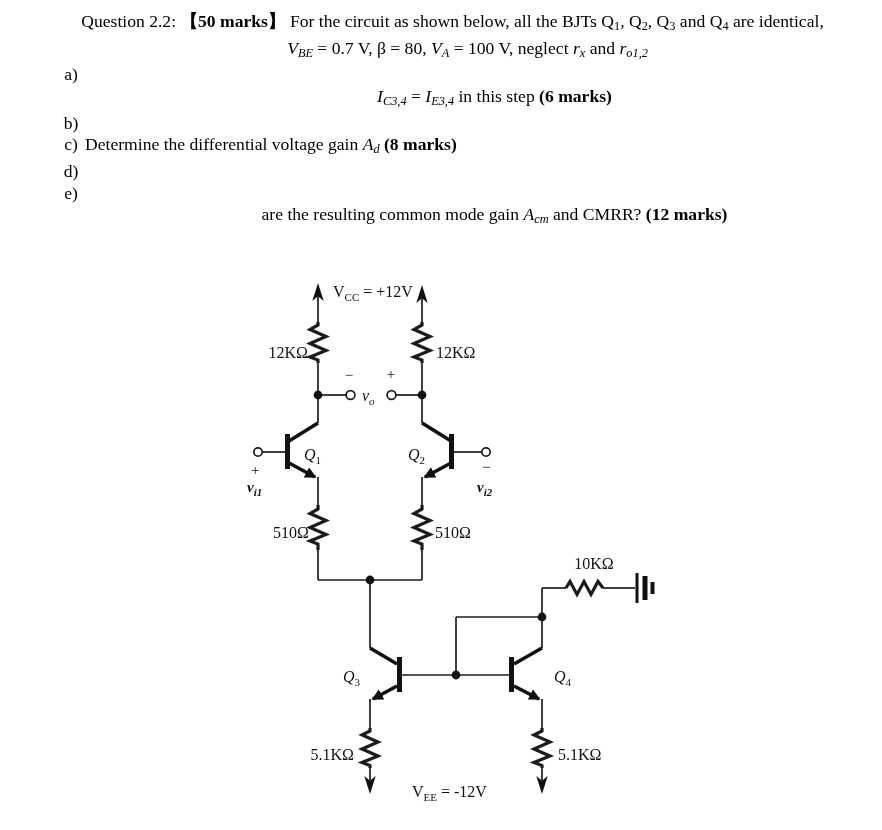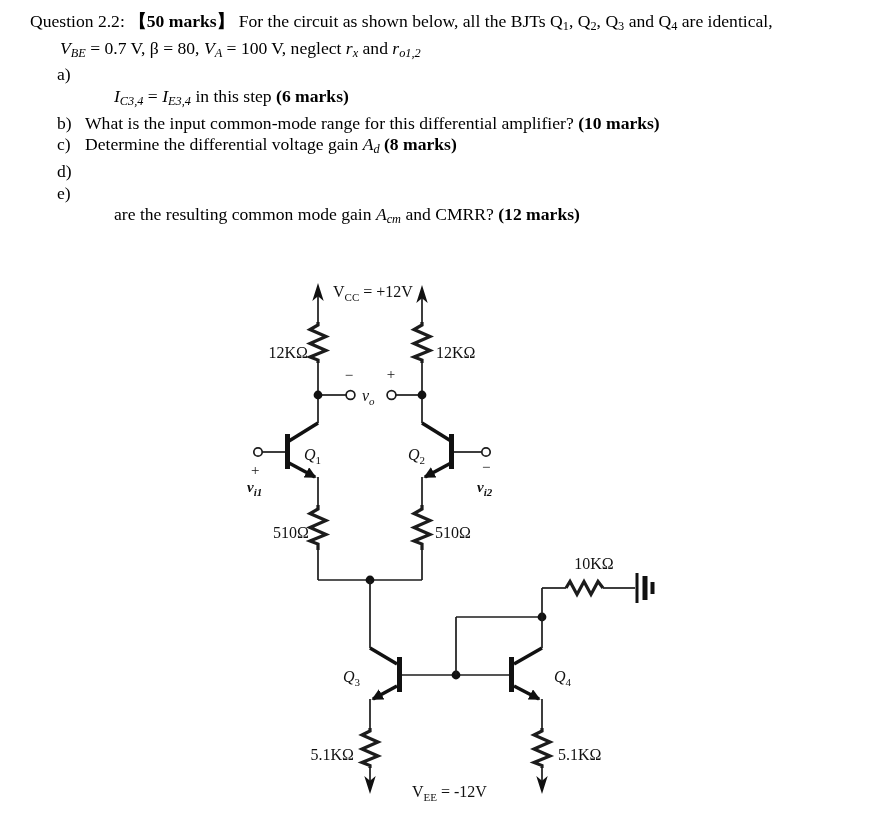--- a/index.html
+++ b/index.html
@@ -1,19 +1,19 @@
 <!DOCTYPE html>
 <html><head>
 <meta charset="utf-8">
 <style>
   html,body{margin:0;padding:0;background:#fff;}
   #page{position:relative;width:882px;height:830px;background:#fff;overflow:hidden;
         font-family:"Liberation Serif",serif;color:#000;}
   
-  .q{position:absolute;left:30px;top:11px;width:845px;font-size:17.6px;line-height:21.7px;}
+  .q{position:absolute;left:30px;top:11px;width:845px;font-size:17.6px;line-height:21.7px;text-align:center;}
   .ln{white-space:nowrap;}
   .given{margin-left:30px;}
   .item{display:flex;}
   .item .mk{flex:0 0 28px;margin-left:27px;}
   .cont{margin-left:84px;}
   .q span.b{font-weight:700;}
   .q span.i{font-style:italic;}
   .q span.sub{font-size:70%;vertical-align:-0.24em;}
   
   #circuit{position:absolute;left:0;top:270px;}
@@ -40,21 +40,20 @@
     <div class="ln"><span>Question 2.2: </span><span class="b">【50 marks】</span><span> For the circuit as shown below, all the BJTs Q</span><span class="sub">1</span><span>, Q</span><span class="sub">2</span><span>, Q</span><span class="sub">3</span><span> and Q</span><span class="sub">4</span><span> are identical,</span></div>
     <div class="ln given"><span class="i">V</span><span class="i sub">BE</span><span> = 0.7 V, β = 80, </span><span class="i">V</span><span class="i sub">A</span><span> = 100 V, neglect </span><span class="i">r</span><span class="i sub">x</span><span> and </span><span class="i">r</span><span class="i sub">o1,2</span></div>
 
     <div class="ln item">
       <span class="mk">a)</span>
     </div>
     <div class="ln cont"><span class="i">I</span><span class="i sub">C3,4</span><span> = </span><span class="i">I</span><span class="i sub">E3,4</span><span> in this step </span><span class="b">(6 marks)</span></div>
 
     <div class="ln item">
       <span class="mk">b)</span>
-      <span><span>What is the input common-mode range for this differential amplifier? </span><span class="b">(10 marks)</span></span>
     </div>
 
     <div class="ln item">
       <span class="mk">c)</span>
       <span><span>Determine the differential voltage gain </span><span class="i">A</span><span class="i sub">d</span><span> </span><span class="b">(8 marks)</span></span>
     </div>
 
     <div class="ln item">
       <span class="mk">d)</span>
     </div>

